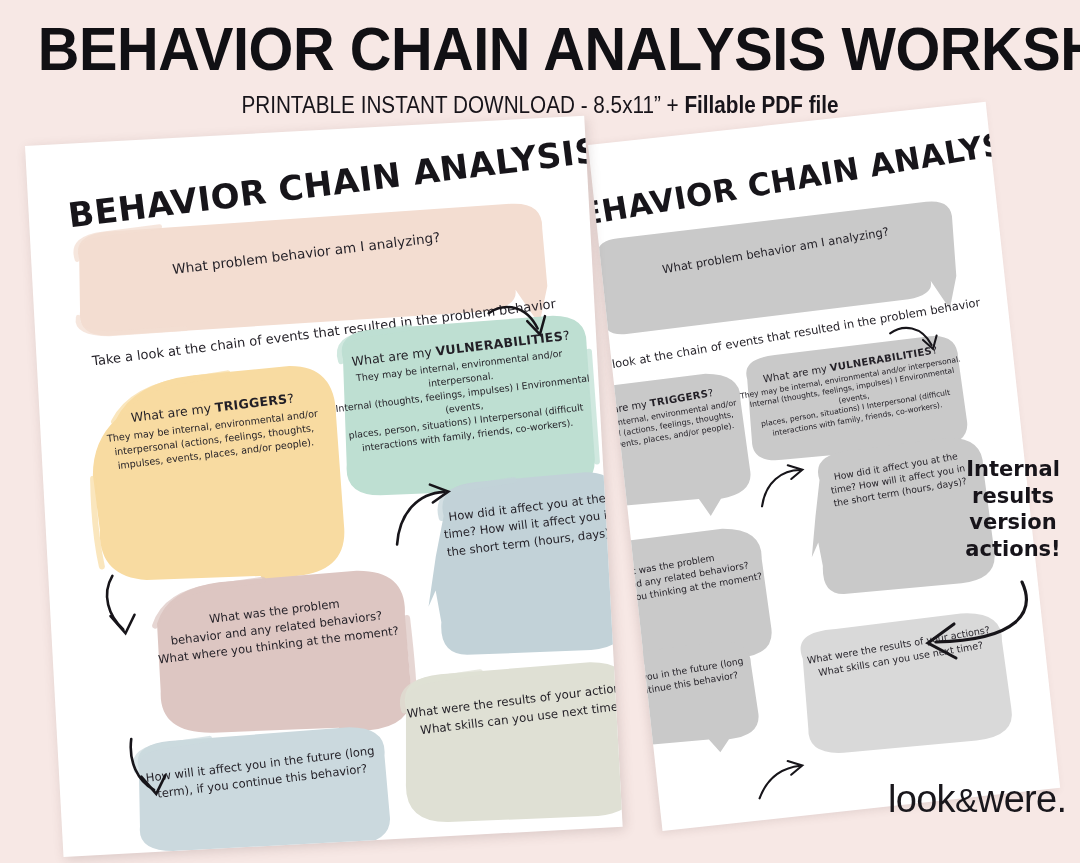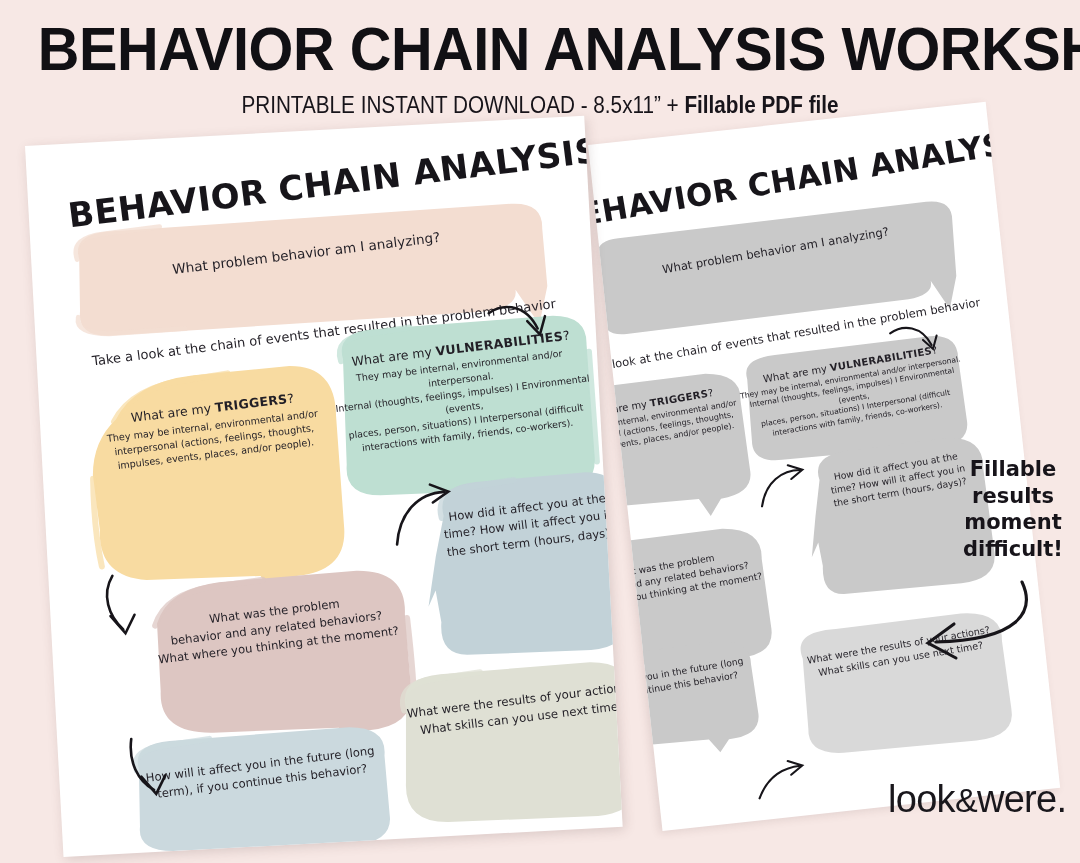--- a/index.html
+++ b/index.html
@@ -431,24 +431,24 @@
       <div class="bub-text" style="top:26px; font-size:11.6px; line-height:1.5; transform:rotate(-3.8deg);">
         <div>How will it affect you in the future (long</div>
         <div>term), if you continue this behavior?</div>
       </div>
     </div>
 
   </div>
 </div>
 
 <div class="printer-note">
-  <div>Fillable</div>
+  <div>Internal</div>
   <div>results</div>
-  <div>moment</div>
-  <div>difficult!</div>
+  <div>version</div>
+  <div>actions!</div>
 </div>
 
 <div class="big-arrow">
   <svg width="130" height="82" viewBox="0 0 130 82">
     <path d="M112,4 C126,34 108,62 26,64" fill="none" stroke="#17151a" stroke-width="3.1" stroke-linecap="round"></path>
     <path d="M44,46 L18,65 L46,80" fill="none" stroke="#17151a" stroke-width="3.1" stroke-linecap="round"></path>
   </svg>
 </div>
 
 <div class="logo">

